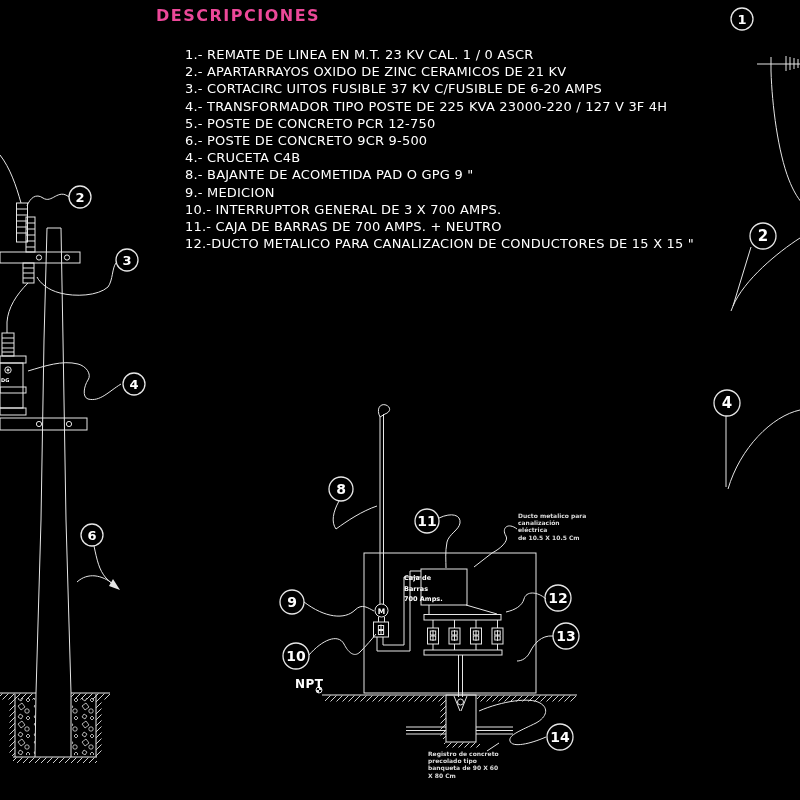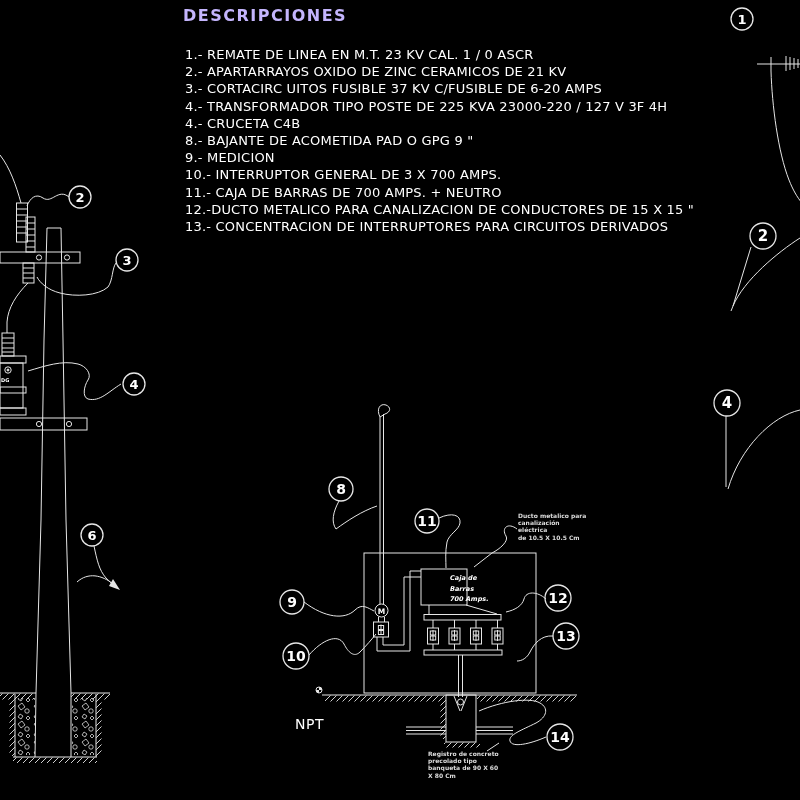--- a/index.html
+++ b/index.html
@@ -1,52 +1,53 @@
 <!DOCTYPE html>
 <html><head>
 <meta charset="utf-8">
 <style>
   html,body{margin:0;padding:0;background:#000;}
   #stage{position:relative;width:800px;height:800px;background:#000;overflow:hidden;
          font-family:"DejaVu Sans","Liberation Sans",sans-serif;}
-  #page-title{position:absolute;left:183px;top:6px;font-size:16px;font-weight:bold;
-              color:#c4b5fd;letter-spacing:1.5px;}
+  #page-title{position:absolute;left:156px;top:6px;font-size:16px;font-weight:bold;
+              color:#ec4899;letter-spacing:1.5px;}
   #desc-list{position:absolute;left:185px;top:46px;color:#fff;}
   #desc-list .item{height:17.2px;line-height:17.2px;font-size:13px;font-weight:normal;
                    white-space:nowrap;letter-spacing:.2px;}
   svg{position:absolute;left:0;top:0;}
   .note{position:absolute;color:#dcdcdc;font-size:6px;line-height:7.2px;
         white-space:pre-line;font-weight:bold;}
-  #caja-label{position:absolute;left:450px;top:573px;color:#fff;font-size:6.5px;
-              line-height:10.5px;font-weight:bold;white-space:pre-line;font-style:italic;}
-  #npt-label{position:absolute;left:295px;top:716px;color:#fff;font-size:14px;
-             font-weight:normal;letter-spacing:.5px;}
+  #caja-label{position:absolute;left:404px;top:573px;color:#fff;font-size:6.5px;
+              line-height:10.5px;font-weight:bold;white-space:pre-line;}
+  #npt-label{position:absolute;left:295px;top:677px;color:#fff;font-size:12px;
+             font-weight:bold;letter-spacing:.5px;}
   #ducto-note{left:518px;top:512px;}
   #registro-note{left:428px;top:750px;}
   text{fill:#fff;font-family:"DejaVu Sans","Liberation Sans",sans-serif;font-weight:bold;}
 </style>
 </head>
 <body>
 
 <div id="stage">
 
   <div id="page-title">DESCRIPCIONES</div>
 
   <div id="desc-list">
     <div class="item">1.- REMATE DE LINEA EN M.T. 23 KV CAL. 1 / 0 ASCR</div>
     <div class="item">2.- APARTARRAYOS OXIDO DE ZINC CERAMICOS DE 21 KV</div>
     <div class="item">3.- CORTACIRC UITOS FUSIBLE 37 KV C/FUSIBLE DE 6-20 AMPS</div>
     <div class="item">4.- TRANSFORMADOR TIPO POSTE DE 225 KVA 23000-220 / 127 V 3F 4H</div>
+    <div class="item">5.- POSTE DE CONCRETO PCR 12-750</div>
+    <div class="item">6.- POSTE DE CONCRETO 9CR 9-500</div>
     <div class="item">4.- CRUCETA C4B</div>
     <div class="item">8.- BAJANTE DE ACOMETIDA PAD O GPG 9 "</div>
     <div class="item">9.- MEDICION</div>
     <div class="item">10.- INTERRUPTOR GENERAL DE 3 X 700 AMPS.</div>
     <div class="item">11.- CAJA DE BARRAS DE 700 AMPS. + NEUTRO</div>
     <div class="item">12.-DUCTO METALICO PARA CANALIZACION DE CONDUCTORES DE  15 X 15 "</div>
-    <div class="item">13.- CONCENTRACION DE INTERRUPTORES PARA CIRCUITOS DERIVADOS</div>
   </div>
 
   <svg width="800" height="800" viewBox="0 0 800 800">
     <defs>
       <pattern id="hatch" patternUnits="userSpaceOnUse" width="6" height="6">
         <path d="M0,6 L6,0" stroke="#cfcfcf" stroke-width="1" fill="none"></path>
       </pattern>
       <pattern id="rubble" patternUnits="userSpaceOnUse" width="16" height="18">
         <path d="M2,4 l4,-3 l3,4 l-4,3 z" stroke="#ddd" stroke-width=".8" fill="none"></path>
         <circle cx="11" cy="9" r="2.2" stroke="#ddd" stroke-width=".8" fill="none"></circle>

